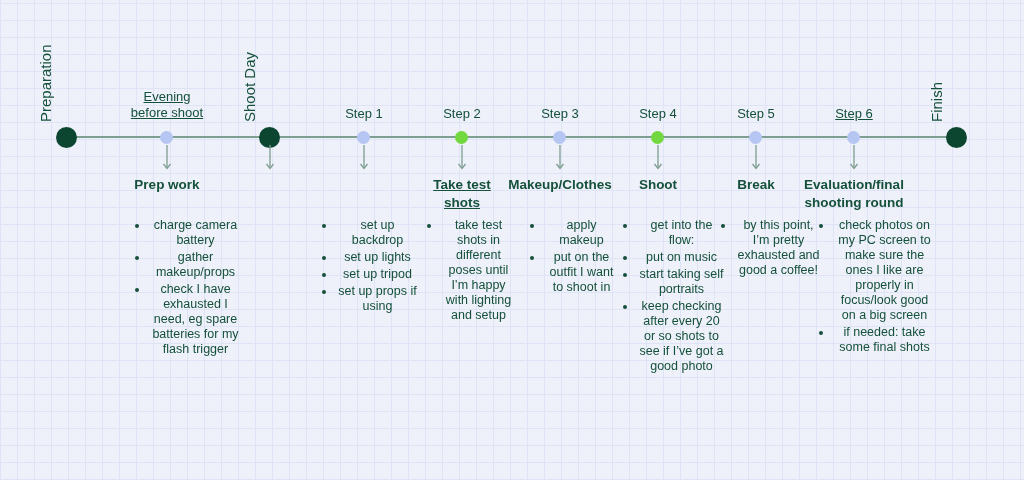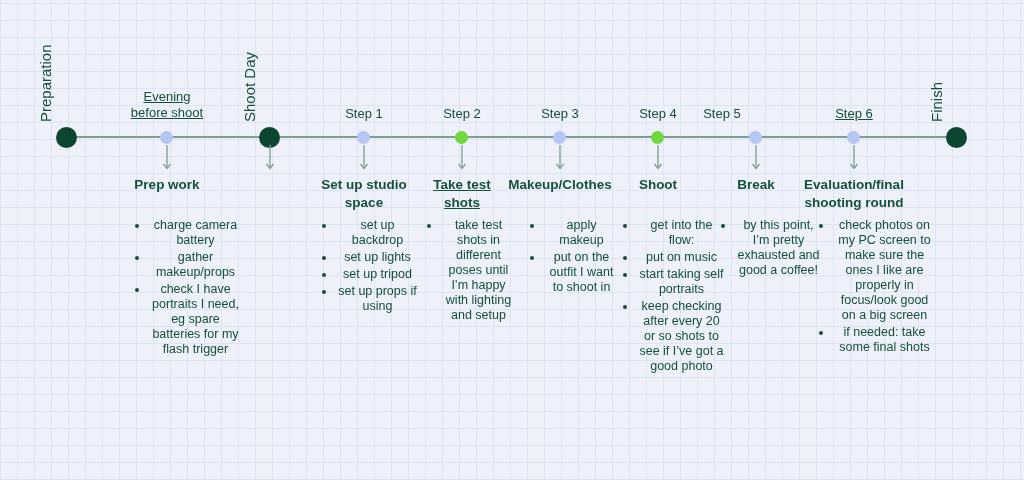--- a/index.html
+++ b/index.html
@@ -58,30 +58,29 @@
   <div class="steplabel tall" style="left:127px;width:80px;text-decoration:underline;">Evening before shoot</div>
   <div class="dot small lavender" style="left:160px;"></div>
   <svg class="arrow" style="left:162px;" width="10" height="27" viewBox="0 0 10 27">
     <line x1="5" y1="0" x2="5" y2="23" stroke="#7d9e90" stroke-width="1.3"></line>
     <polyline points="1.5,19 5,23.5 8.5,19" fill="none" stroke="#7d9e90" stroke-width="1.3"></polyline>
   </svg>
   <div class="coltitle" style="left:117px;width:100px;">Prep work</div>
   <ul class="collist" style="left:133px;width:92px;">
     <li>charge camera battery</li>
     <li>gather makeup/props</li>
-    <li>check I have portraits I need, eg spare batteries for my flash trigger</li>
+    <li>check I have exhausted I need, eg spare batteries for my flash trigger</li>
   </ul>
 
   <div class="steplabel" style="left:314px;width:100px;">Step 1</div>
   <div class="dot small lavender" style="left:357px;"></div>
   <svg class="arrow" style="left:359px;" width="10" height="27" viewBox="0 0 10 27">
     <line x1="5" y1="0" x2="5" y2="23" stroke="#7d9e90" stroke-width="1.3"></line>
     <polyline points="1.5,19 5,23.5 8.5,19" fill="none" stroke="#7d9e90" stroke-width="1.3"></polyline>
   </svg>
-  <div class="coltitle" style="left:319px;width:90px;">Set up studio space</div>
   <ul class="collist" style="left:320px;width:82px;">
     <li>set up backdrop</li>
     <li>set up lights</li>
     <li>set up tripod</li>
     <li>set up props if using</li>
   </ul>
 
   <div class="steplabel" style="left:412px;width:100px;">Step 2</div>
   <div class="dot small green" style="left:455px;"></div>
   <svg class="arrow" style="left:457px;" width="10" height="27" viewBox="0 0 10 27">
@@ -112,21 +111,21 @@
     <polyline points="1.5,19 5,23.5 8.5,19" fill="none" stroke="#7d9e90" stroke-width="1.3"></polyline>
   </svg>
   <div class="coltitle" style="left:618px;width:80px;">Shoot</div>
   <ul class="collist" style="left:621px;width:88px;">
     <li>get into the flow:</li>
     <li>put on music</li>
     <li>start taking self portraits</li>
     <li>keep checking after every 20 or so shots to see if I’ve got a good photo</li>
   </ul>
 
-  <div class="steplabel" style="left:672px;width:100px;">Step 5</div>
+  <div class="steplabel" style="left:706px;width:100px;">Step 5</div>
   <div class="dot small lavender" style="left:749px;"></div>
   <svg class="arrow" style="left:751px;" width="10" height="27" viewBox="0 0 10 27">
     <line x1="5" y1="0" x2="5" y2="23" stroke="#7d9e90" stroke-width="1.3"></line>
     <polyline points="1.5,19 5,23.5 8.5,19" fill="none" stroke="#7d9e90" stroke-width="1.3"></polyline>
   </svg>
   <div class="coltitle" style="left:716px;width:80px;">Break</div>
   <ul class="collist" style="left:719px;width:86px;">
     <li>by this point, I’m pretty exhausted and good a coffee!</li>
   </ul>
 

